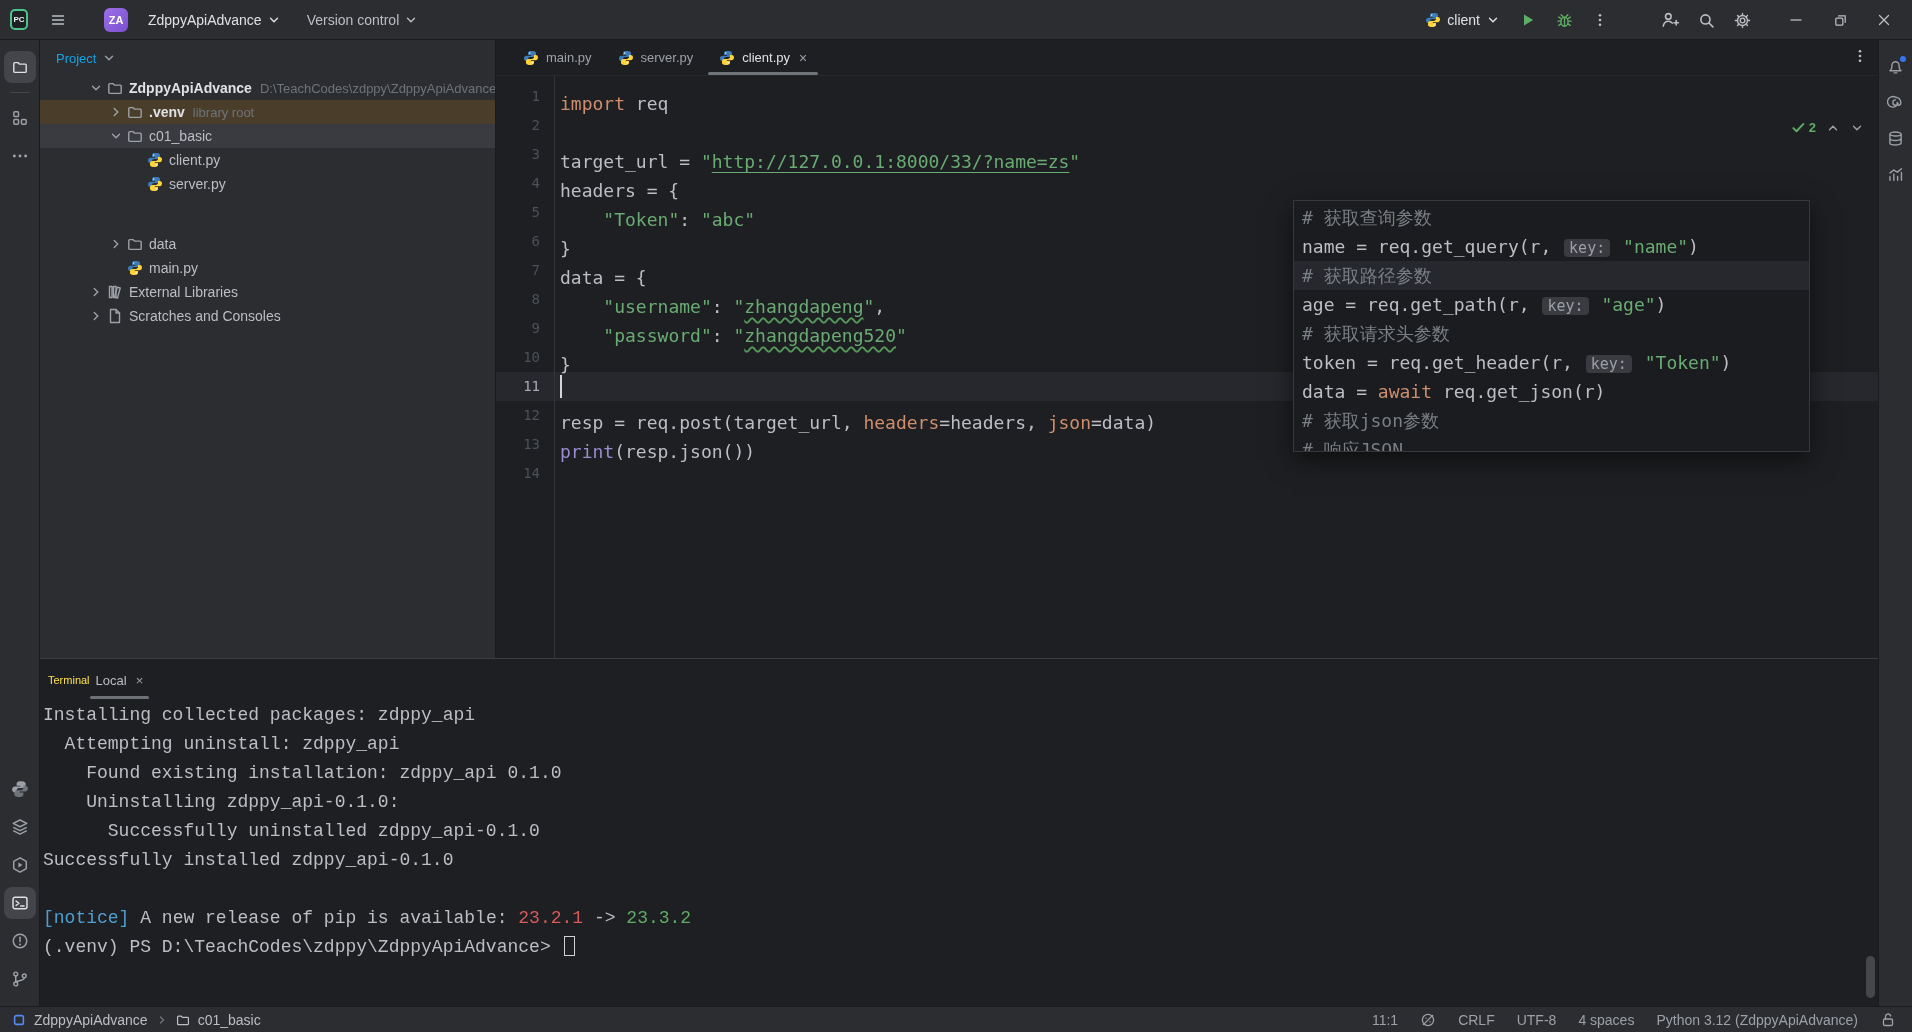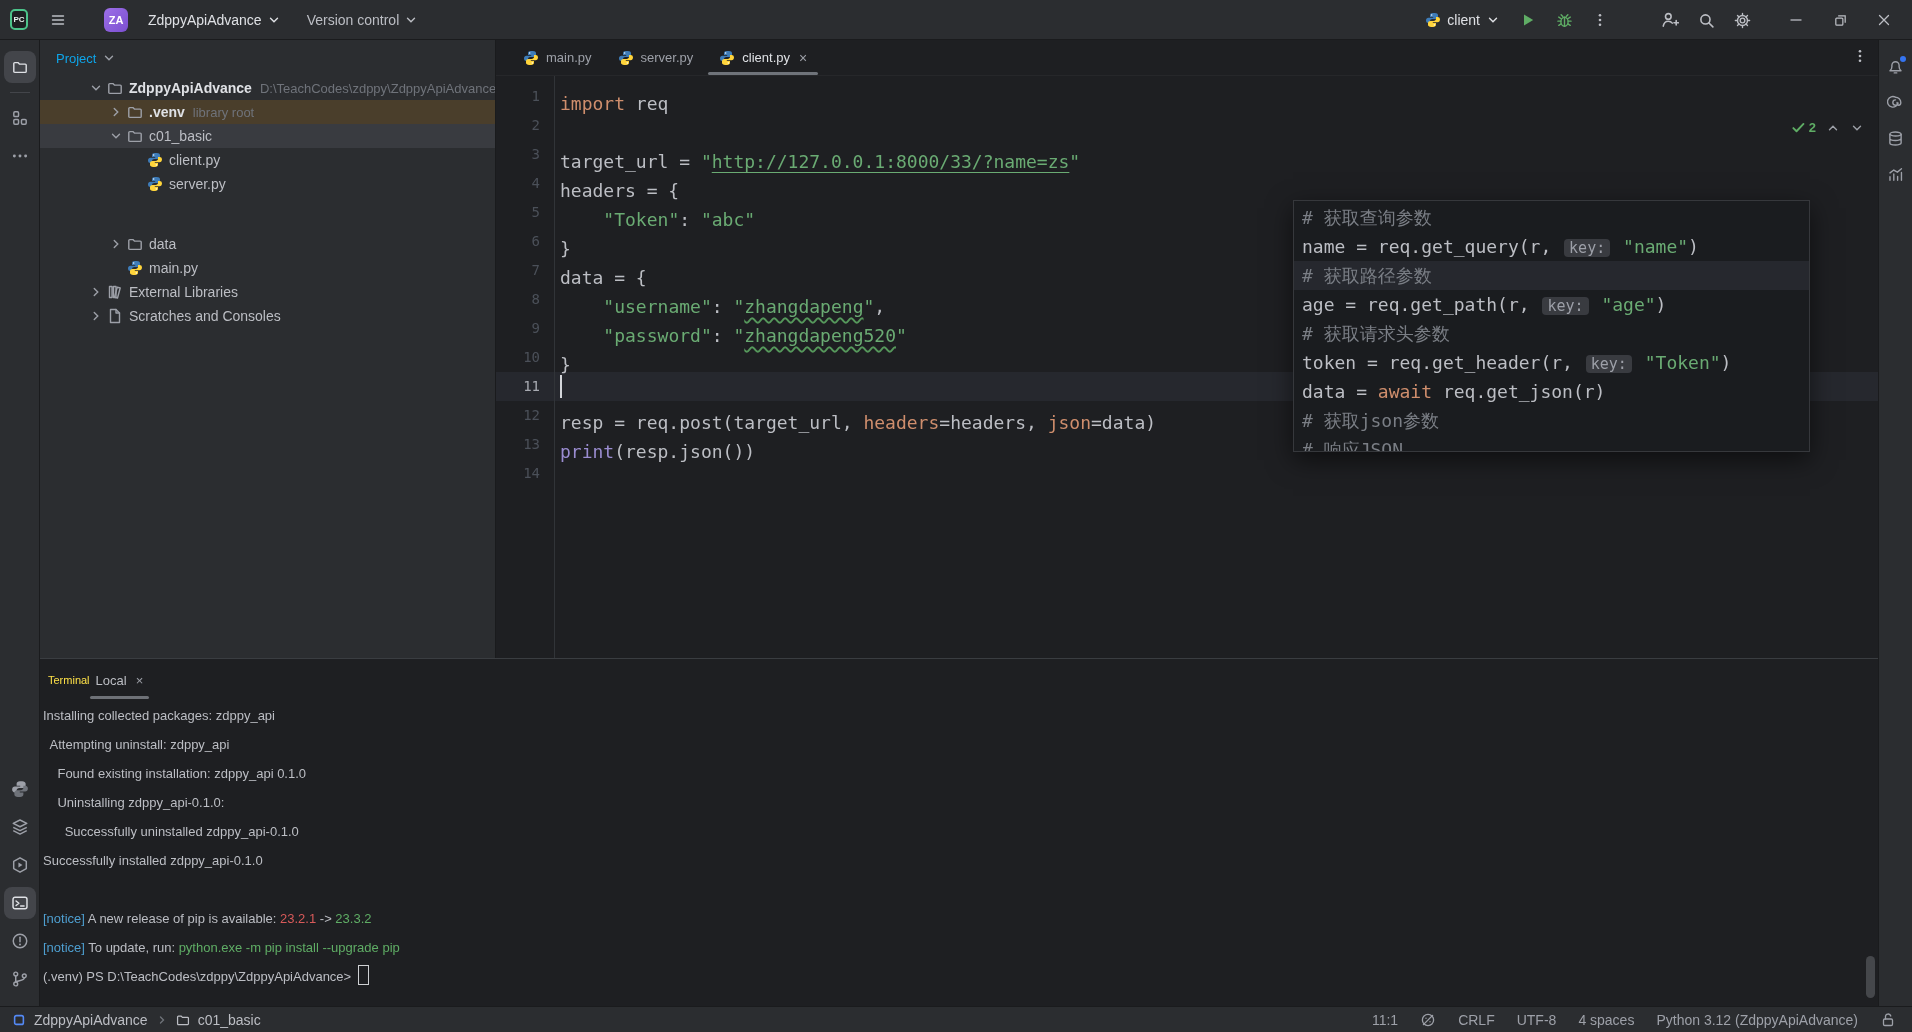--- a/index.html
+++ b/index.html
@@ -95,21 +95,21 @@
   .pop-line.hl{background:#26282e}
 
   
   #terminal{left:40px;top:658px;width:1838px;height:348px;background:#1e1f22;border-top:1px solid #3a3d41}
   #term-header{height:42px;display:flex;align-items:center;padding-left:8px;position:relative}
   #term-title{font-weight:400;color:#fde047;font-size:11px}
   #term-tab{display:flex;align-items:center;gap:9px;height:100%;padding:0 6px;position:relative;color:#bcbec4;font-size:13px}
   #term-tab::after{content:"";position:absolute;left:0;right:0;bottom:2px;height:3px;background:#6e7177;border-radius:2px}
   #term-tab .tclose{color:#9da0a8}
   #term-body{position:absolute;left:0;top:42px;right:0;bottom:0;padding-left:3px;
-             font-family:Liberation Sans, sans-serif;font-size:13px}
+             font-family:Liberation Mono, monospace;font-size:18px}
   .term-line{height:29px;line-height:29px;white-space:pre}
   .term-caret{display:inline-block;width:11px;height:20px;border:1.5px solid #cfd1d4;vertical-align:-4px;margin-left:3px}
   #term-scroll{position:absolute;right:3px;top:297px;width:9px;height:42px;background:#45474b;border-radius:5px}
 
   
   #statusbar{left:0;top:1006px;width:1912px;height:26px;background:#2b2d30;border-top:1px solid #1a1b1d;
              display:flex;align-items:center;color:#9da0a8;font-size:14px}
   #sb-left{display:flex;align-items:center;gap:8px;padding-left:12px;color:#bcbec4}
   #sb-left .crumb-sep{color:#6f737a}
   #sb-right{position:absolute;right:0;display:flex;align-items:center;gap:22px;padding-right:16px;height:100%}
@@ -611,21 +611,20 @@
   </div>
   <div id="term-body">
       <div class="term-line"><span class="c-fg">Installing collected packages: zdppy_api</span></div>
       <div class="term-line"><span class="c-fg">  Attempting uninstall: zdppy_api</span></div>
       <div class="term-line"><span class="c-fg">    Found existing installation: zdppy_api 0.1.0</span></div>
       <div class="term-line"><span class="c-fg">    Uninstalling zdppy_api-0.1.0:</span></div>
       <div class="term-line"><span class="c-fg">      Successfully uninstalled zdppy_api-0.1.0</span></div>
       <div class="term-line"><span class="c-fg">Successfully installed zdppy_api-0.1.0</span></div>
       <div class="term-line"></div>
       <div class="term-line"><span class="c-blue">[notice]</span><span class="c-fg"> A new release of pip is available: </span><span class="c-red">23.2.1</span><span class="c-fg"> -&gt; </span><span class="c-grn">23.3.2</span></div>
-      <div class="term-line"><span class="c-blue">[notice]</span><span class="c-fg"> To update, run: </span><span class="c-grn">python.exe -m pip install --upgrade pip</span></div>
       <div class="term-line"><span class="c-fg">(.venv) PS D:\TeachCodes\zdppy\ZdppyApiAdvance&gt; </span><span class="term-caret"></span></div>
     </div>
   <div id="term-scroll"></div>
 </div>
 
 <div id="statusbar" class="abs">
   <div id="sb-left">
     <span class="ic">
         <svg width="14" height="14" viewBox="0 0 16 16" fill="none" stroke="#548af7" stroke-width="1.8">
           <rect x="3" y="3" width="10" height="10" rx="2"></rect>

